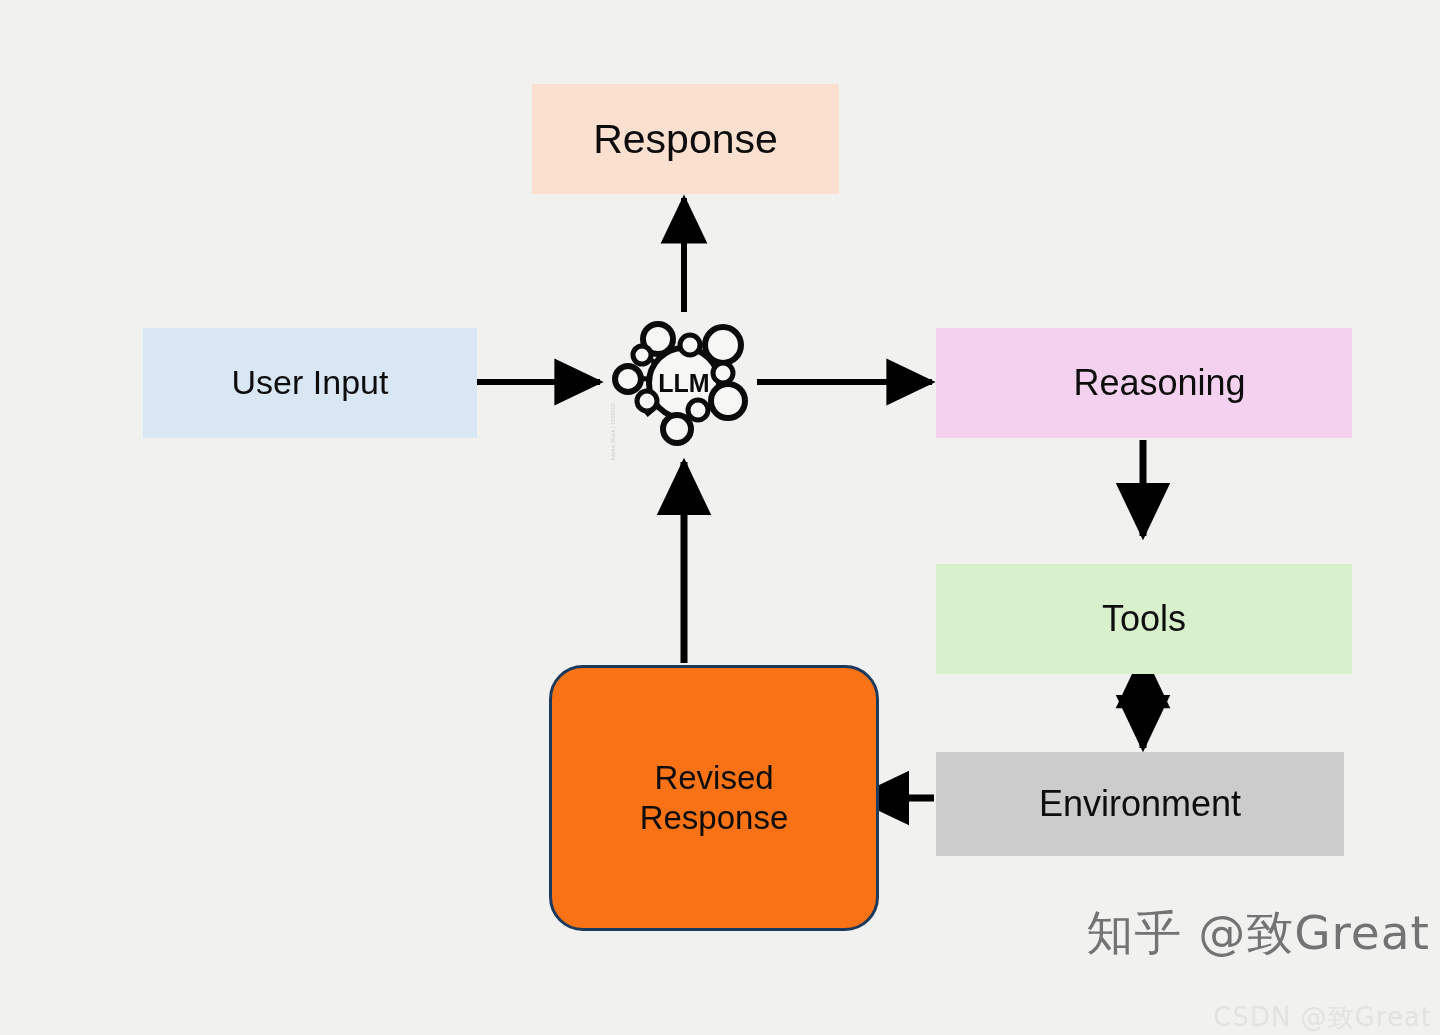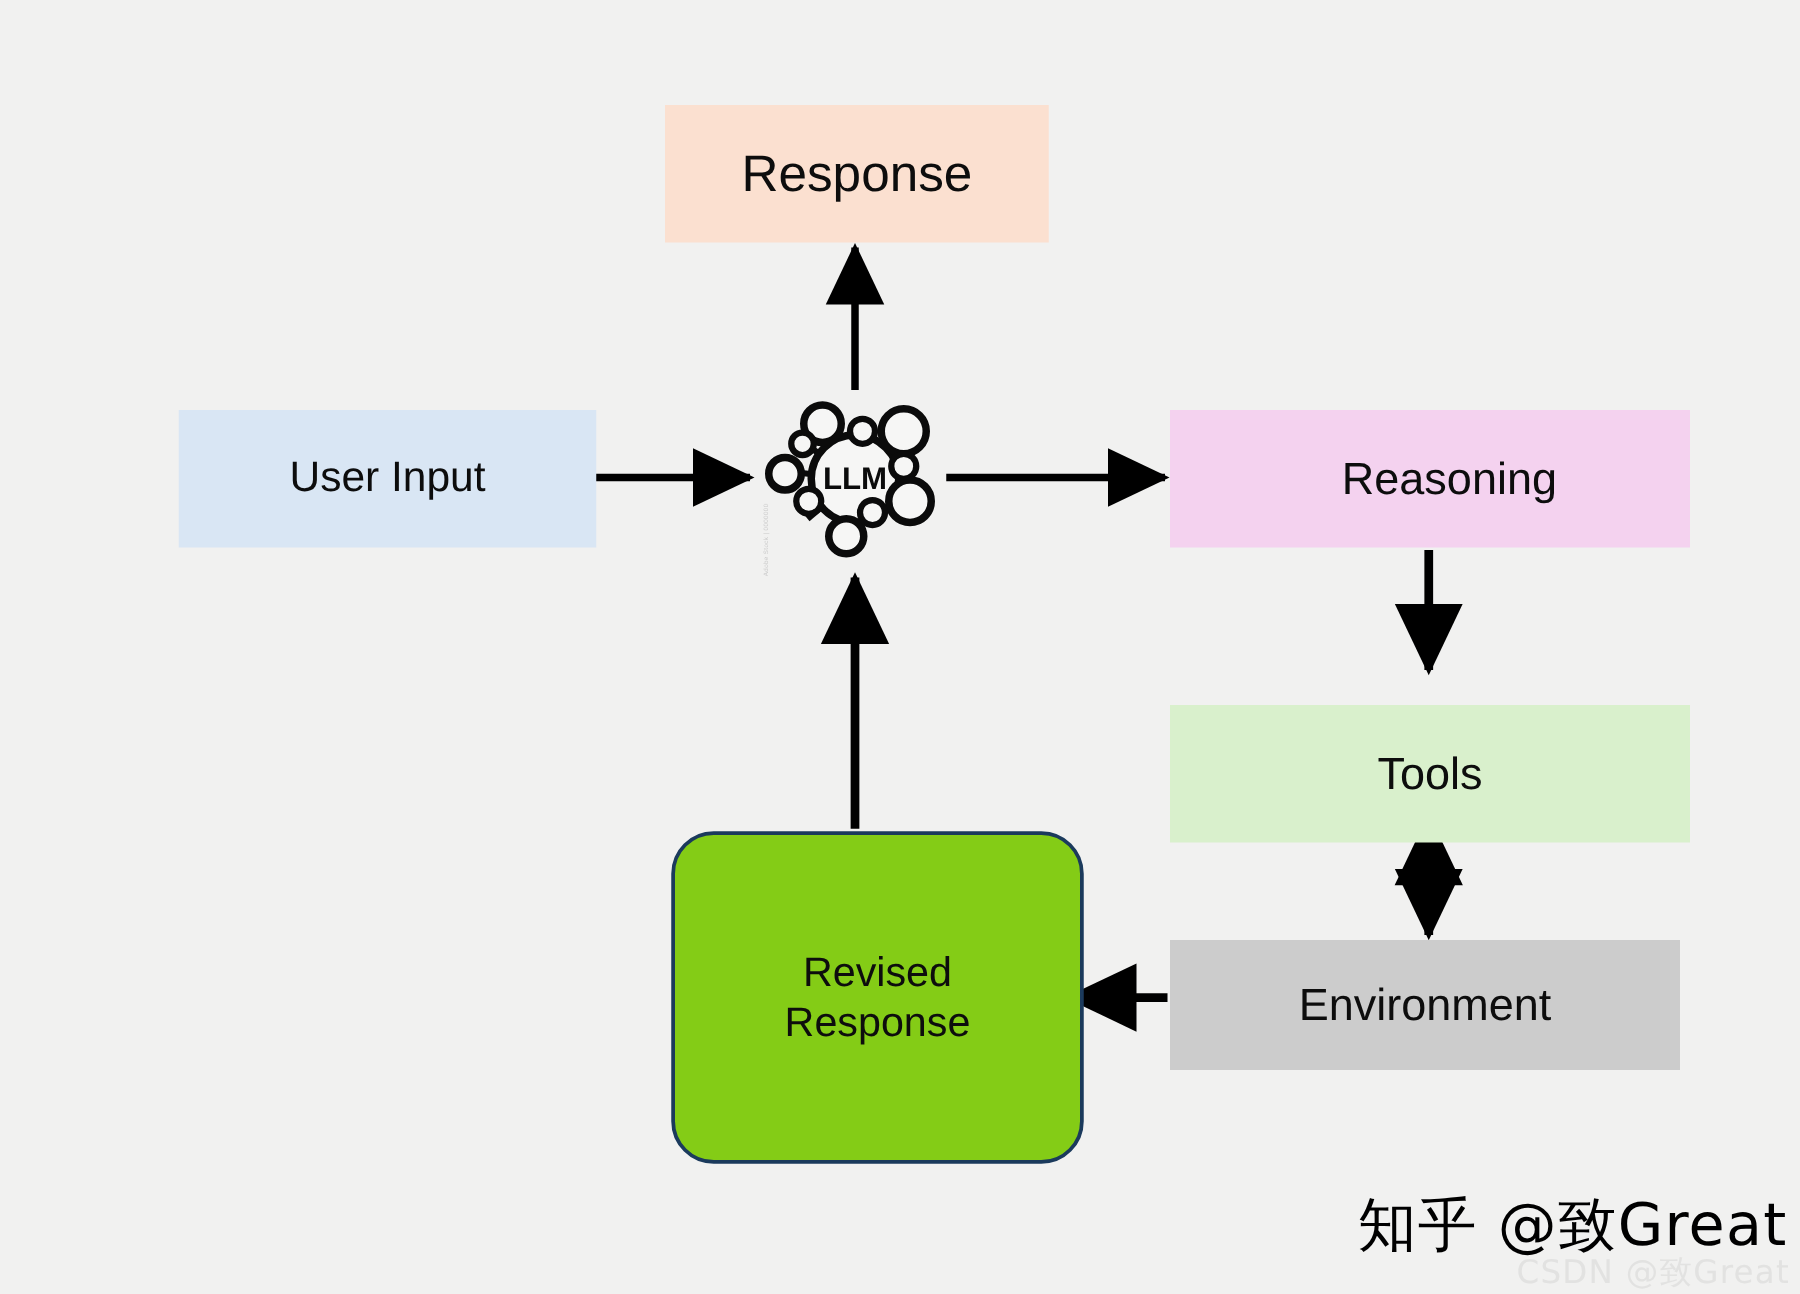--- a/index.html
+++ b/index.html
@@ -62,23 +62,23 @@
     background: #d9f0cc;
     font-size: 36px;
   }
   #node-environment {
     left: 936px;  top: 752px;
     width: 408px; height: 104px;
     background: #cccccc;
     font-size: 36px;
   }
   #node-revised-response {
-    left: 537px;  top: 665px;
+    left: 549px;  top: 665px;
     width: 330px; height: 266px;
-    background: #84cc16;
+    background: #f97316;
     border: 3px solid #1b3a5c;
     border-radius: 34px;
     font-size: 33px;
     align-items: center;
   }
 
   
   #llm-icon {
     position: absolute;
     left: 606px;
@@ -108,23 +108,23 @@
     position: absolute;
     left: 0; top: 0;
     width: 1440px; height: 1035px;
     pointer-events: none;
   }
 
   
   #wm-zhihu {
     position: absolute;
     right: 10px;
-    top: 949px;
+    top: 902px;
     font-size: 47px;
-    color: #000000;
+    color: #737373;
     letter-spacing: 1px;
     white-space: nowrap;
     font-family: "DejaVu Sans", sans-serif;
   }
   #wm-csdn {
     position: absolute;
     right: 8px;
     top: 1000px;
     font-size: 26px;
     color: #e2e2e1;

